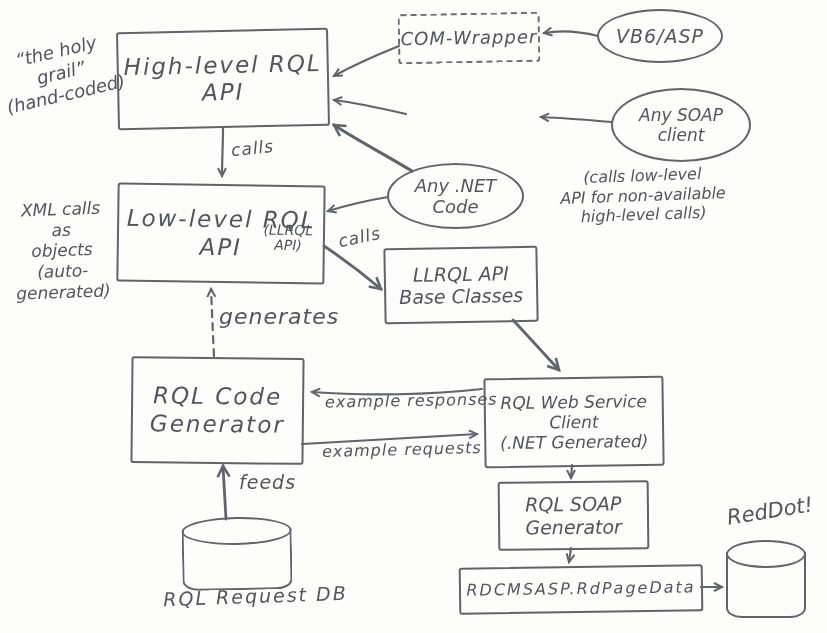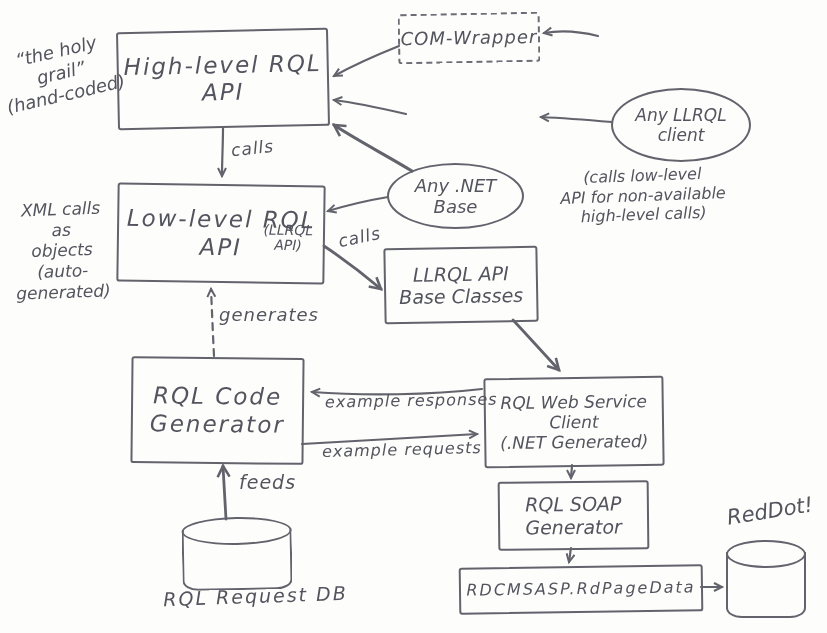--- a/index.html
+++ b/index.html
@@ -47,21 +47,21 @@
   #reddot-label{position:absolute;left:718px;top:499px;width:104px;font-size:21px;text-align:center;transform:rotate(-9deg);}
 
   
   #holygrail{left:0px;top:40px;width:122px;font-size:18px;transform:rotate(-13deg);}
   #xmlnote{left:0px;top:199px;width:124px;font-size:17px;transform:rotate(-2deg);}
   #callsnote{left:533px;top:166px;width:220px;font-size:16px;transform:rotate(-2deg);}
 
   
   #l-calls1{left:231px;top:138px;font-size:17px;transform:rotate(-6deg);}
   #l-calls2{left:338px;top:227px;font-size:17px;transform:rotate(-12deg);}
-  #l-generates{left:219px;top:304px;font-size:18px;}
+  #l-generates{left:219px;top:304px;font-size:22px;}
   #l-feeds{left:239px;top:471px;font-size:19px;}
   #l-resp{left:325px;top:391px;font-size:16px;transform:rotate(-1deg);}
   #l-req{left:322px;top:440px;font-size:16px;transform:rotate(-1.5deg);}
 </style>
 </head>
 <body>
 
 <div class="canvas">
 
   <svg class="edges" width="827" height="633" viewBox="0 0 827 633">
@@ -95,30 +95,33 @@
 
   <div class="node box" id="high">
     <span class="lbl">High-level RQL
 API</span>
   </div>
 
   <div class="node dashedbox" id="com">
     <span class="lbl">COM-Wrapper</span>
   </div>
 
+  <div class="node ellipse" id="vb6">
+    <span class="lbl">VB6/ASP</span>
+  </div>
 
 
   <div class="node ellipse" id="soapclient">
-    <span class="lbl">Any LLRQL
+    <span class="lbl">Any SOAP
 client</span>
   </div>
 
   <div class="node ellipse" id="netcode">
     <span class="lbl">Any .NET
-Base</span>
+Code</span>
   </div>
 
   <div class="node box" id="low">
     <span class="lbl">Low-level RQL
 API</span>
     <span class="sub">(LLRQL
 API)</span>
   </div>
 
   <div class="node box" id="base">

